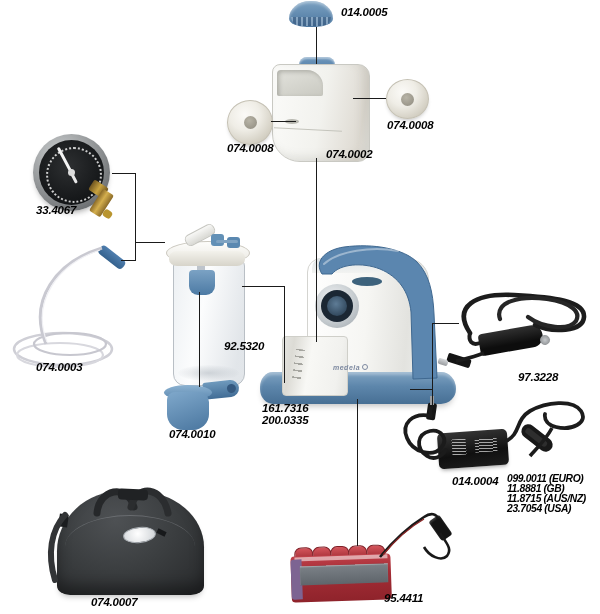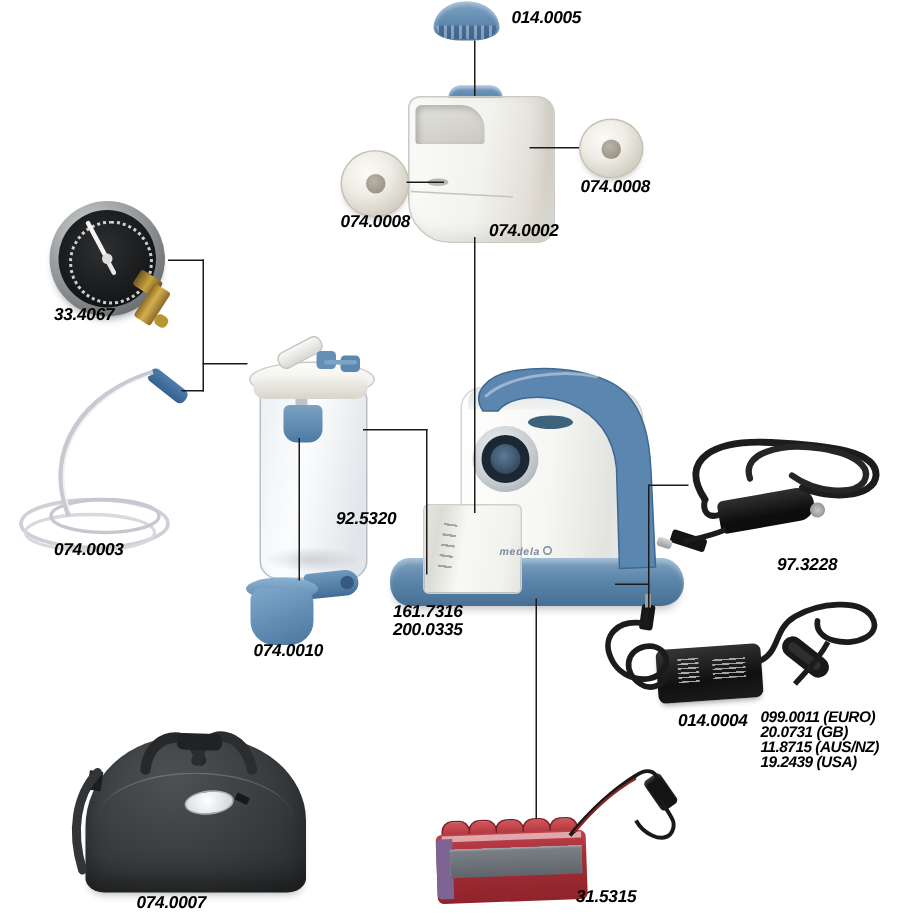--- a/index.html
+++ b/index.html
@@ -308,20 +308,20 @@
     <div class="lbl" style="left:387px;top:119px">074.0008</div>
     <div class="lbl" style="left:36px;top:204px">33.4067</div>
     <div class="lbl" style="left:36px;top:361px">074.0003</div>
     <div class="lbl" style="left:224px;top:340px">92.5320</div>
     <div class="lbl" style="left:169px;top:428px">074.0010</div>
     <div class="lbl" style="left:262px;top:402px">161.7316</div>
     <div class="lbl" style="left:262px;top:414px">200.0335</div>
     <div class="lbl" style="left:518px;top:371px">97.3228</div>
     <div class="lbl" style="left:452px;top:475px">014.0004</div>
     <div class="lbl sm" style="left:507px;top:474px">099.0011 (EURO)</div>
-    <div class="lbl sm" style="left:507px;top:484px">20.0731 (GB)</div>
+    <div class="lbl sm" style="left:507px;top:484px">11.8881 (GB)</div>
     <div class="lbl sm" style="left:507px;top:494px">11.8715 (AUS/NZ)</div>
-    <div class="lbl sm" style="left:507px;top:504px">19.2439 (USA)</div>
-    <div class="lbl" style="left:384px;top:592px">31.5315</div>
+    <div class="lbl sm" style="left:507px;top:504px">23.7054 (USA)</div>
+    <div class="lbl" style="left:384px;top:592px">95.4411</div>
     <div class="lbl" style="left:91px;top:596px">074.0007</div>
   </div>
 
 </div>
 
 </body></html>

